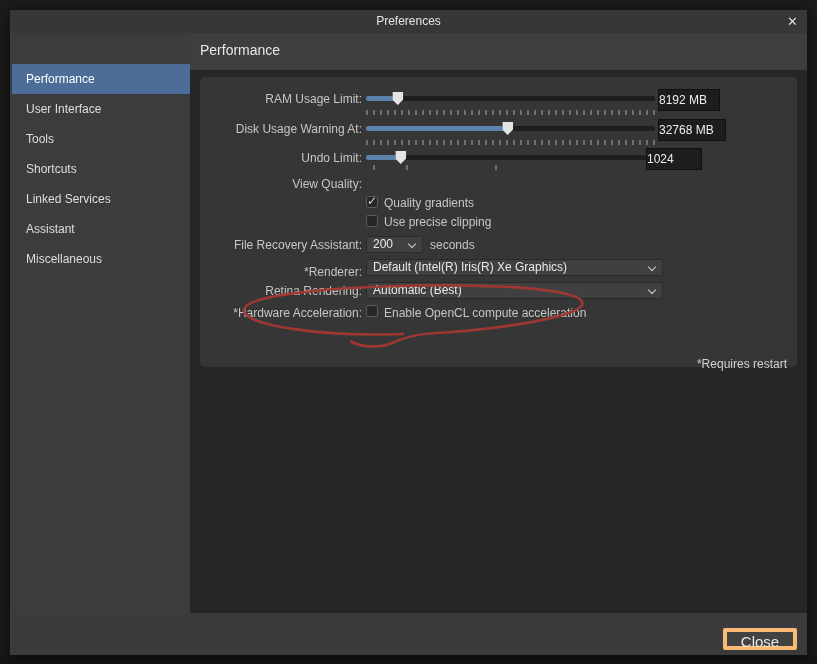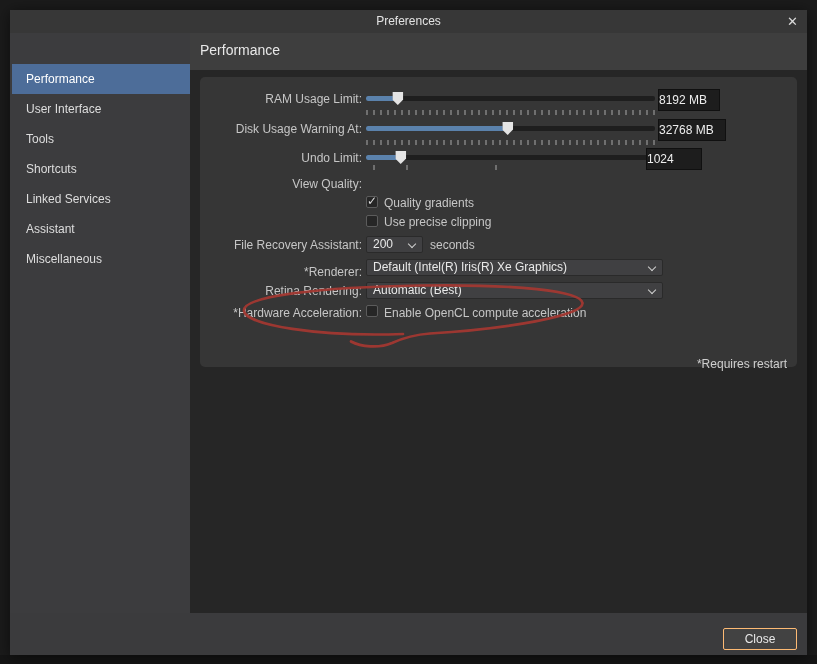--- a/index.html
+++ b/index.html
@@ -68,22 +68,22 @@
               border:1px solid #5c5c5c; border-radius:2px; cursor:default; }
   .checkbox.checked::after { content:"✓"; position:absolute; left:0px; top:-3px;
                              color:#dcdcdc; font-size:12px; }
   .chk-label { position:absolute; color:#c6c6c6; font-size:12px; white-space:nowrap; }
 
   #footnote { position:absolute; right:10px; top:272px; color:#cfcfcf; font-size:12px;margin-top:8px; }
 
   
   #bottombar { position:absolute; left:0; top:603px; width:797px; height:42px; background:#3b3b3d; }
   #close-btn { position:absolute; right:10px; top:15px; width:74px; height:22px;
-               background:#424242; border:1px solid #fdba74; border-radius:2px;
-               color:#e8e8e8; font-size:12px; text-align:center; line-height:20px; cursor:default; }
+               background:#424242; border:4px solid #fdba74; border-radius:2px;
+               color:#e8e8e8; font-size:15px; text-align:center; line-height:20px; cursor:default; }
 
   
   #desktop-strip { position:absolute; left:0; top:655px; width:817px; height:9px; background:#151515; }
 
   
   #annotation-svg { position:absolute; left:0; top:0; width:817px; height:664px; pointer-events:none; }
 </style>
 </head>
 <body>
 

